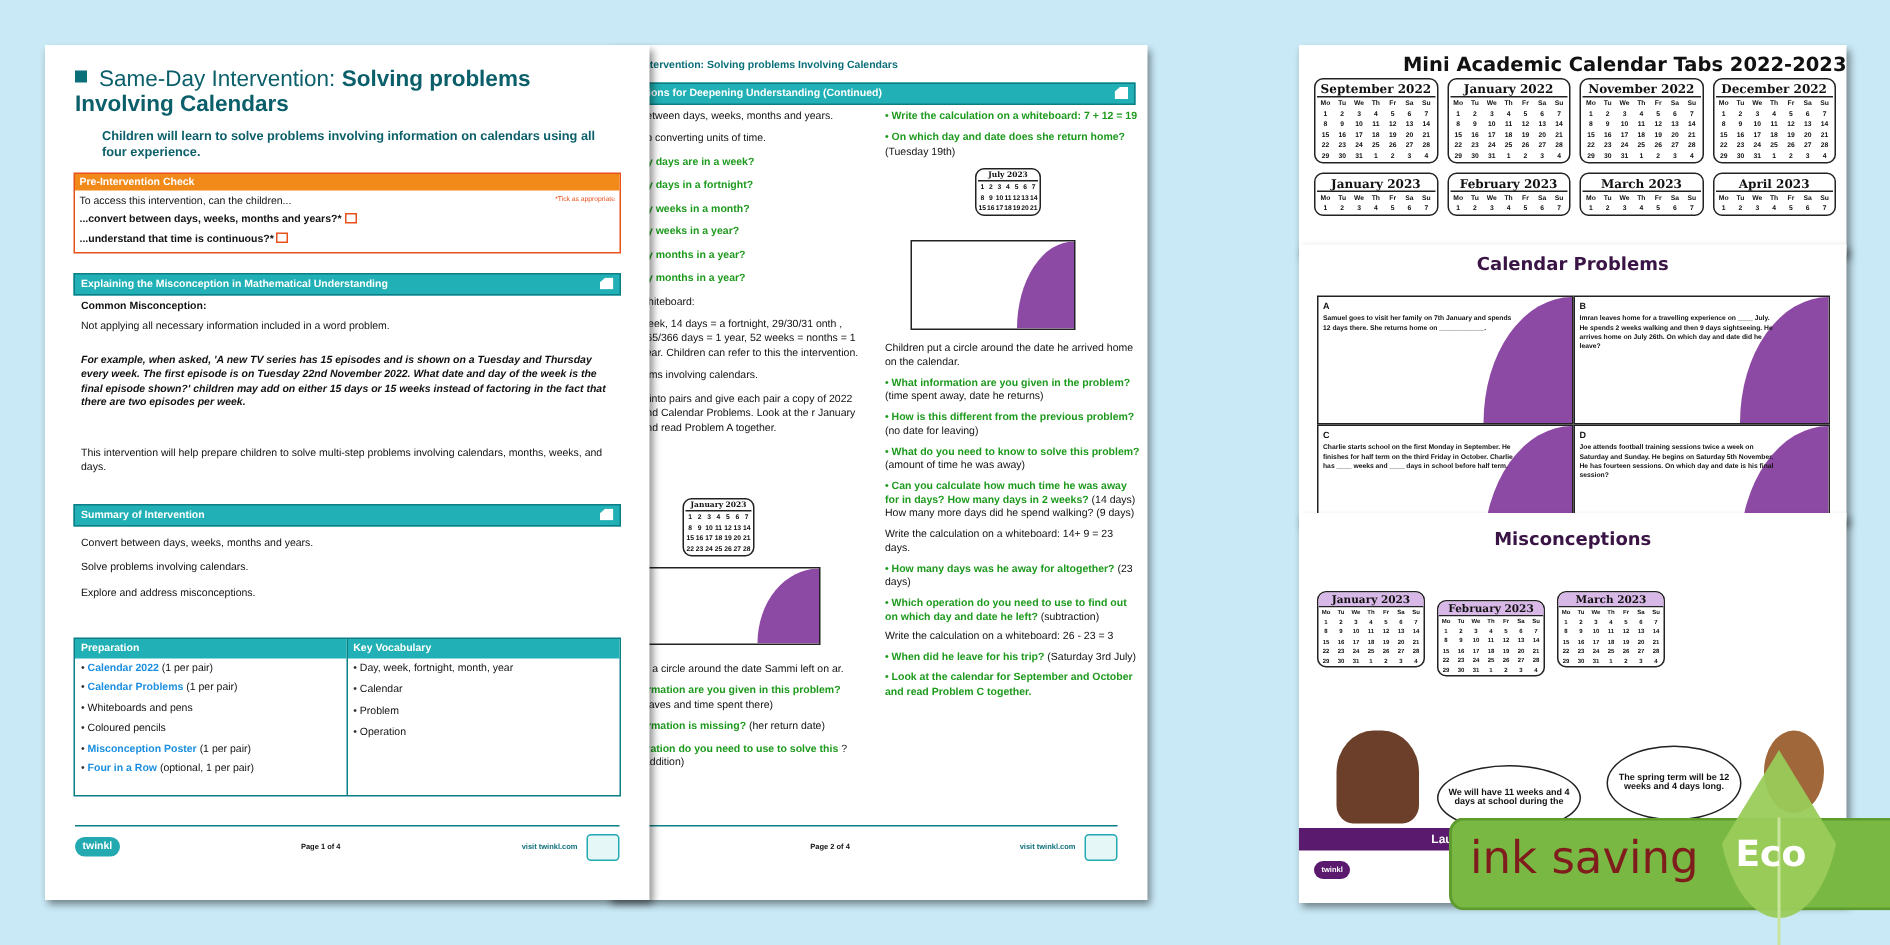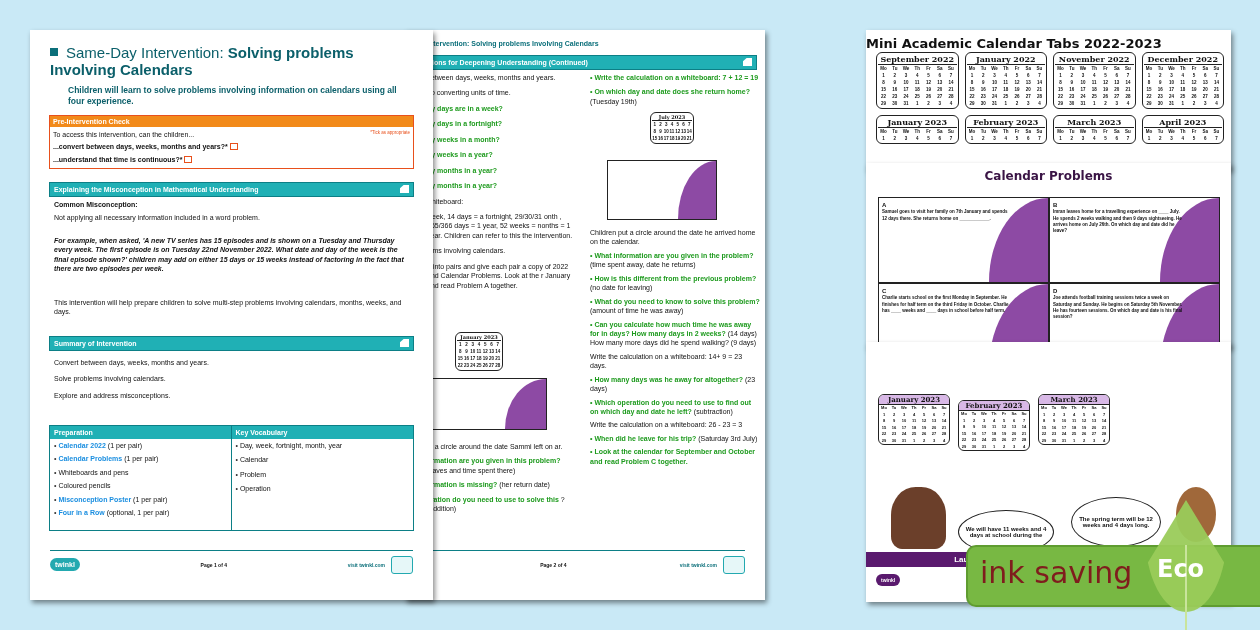--- a/index.html
+++ b/index.html
@@ -194,21 +194,21 @@
     <span class="twinkl">twinkl</span>
     <span>Page 1 of 4</span>
     <span style="display:flex;align-items:center;gap:6px">
         <span class="teal">visit twinkl.com</span>
         <span class="badge"></span>
       </span>
   </div>
 </div>
 
 <div class="page" style="left:866px;top:30px;width:365px;height:140px;">
-  <div style="text-align:left;font-weight:bold;font-size:13px;margin-top:6px;font-family:'DejaVu Sans',sans-serif">Mini Academic Calendar Tabs 2022-2023</div>
+  <div style="text-align:right;font-weight:bold;font-size:13px;margin-top:6px;font-family:'DejaVu Sans',sans-serif">Mini Academic Calendar Tabs 2022-2023</div>
   <div id="tabs" style="position:absolute;left:10px;top:22px;width:348px;display:grid;grid-template-columns:repeat(4,1fr);gap:6px">
       <div class="cal">
         <div class="h">September 2022</div>
         <div class="grid">
           <span>Mo</span>
           <span>Tu</span>
           <span>We</span>
           <span>Th</span>
           <span>Fr</span>
           <span>Sa</span>
@@ -490,20 +490,21 @@
       </div>
       <div class="prob">
         <div class="arc"></div>
         <div style="position:relative;font-size:6px">D</div>
         <div style="position:relative;width:80%">Joe attends football training sessions twice a week on Saturday and Sunday. He begins on Saturday 5th November. He has fourteen sessions. On which day and date is his final session?</div>
       </div>
     </div>
 </div>
 
 <div class="page" style="left:866px;top:342px;width:365px;height:260px;">
+  <div style="text-align:center;font-weight:bold;font-size:12px;color:#3a1445;margin-top:10px;font-family:'DejaVu Sans',sans-serif">Misconceptions</div>
   <div id="mcals" style="position:absolute;left:12px;top:52px;display:flex;gap:8px;align-items:flex-start">
       <div class="mcal" style="width: 72px; margin-top: 0px;">
         <div class="h">January 2023</div>
         <div class="grid">
           <span>Mo</span>
           <span>Tu</span>
           <span>We</span>
           <span>Th</span>
           <span>Fr</span>
           <span>Sa</span>

